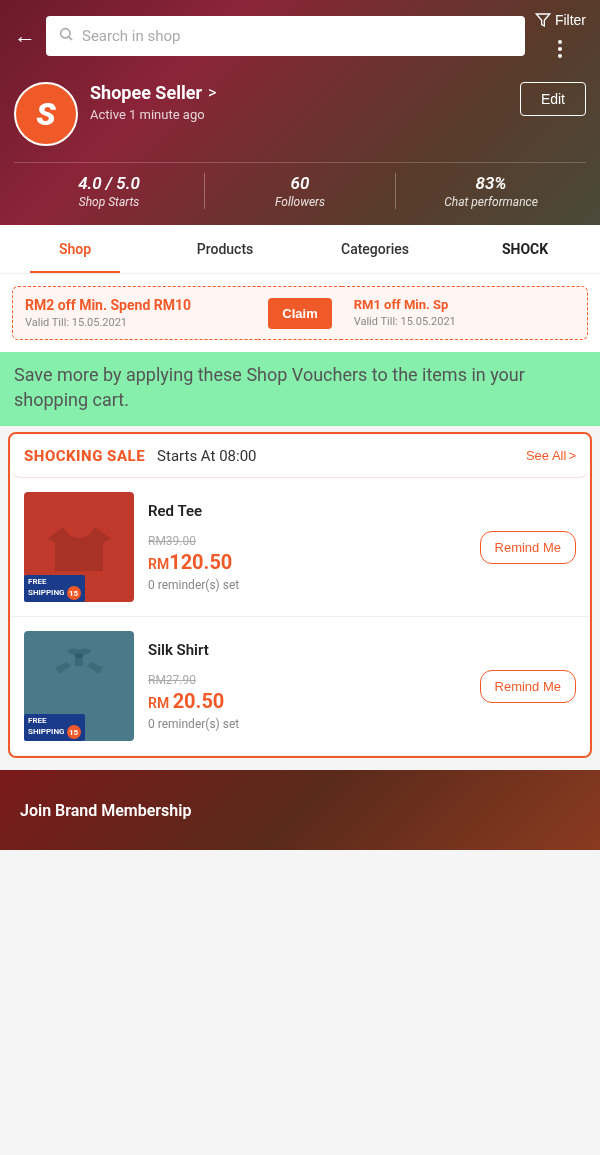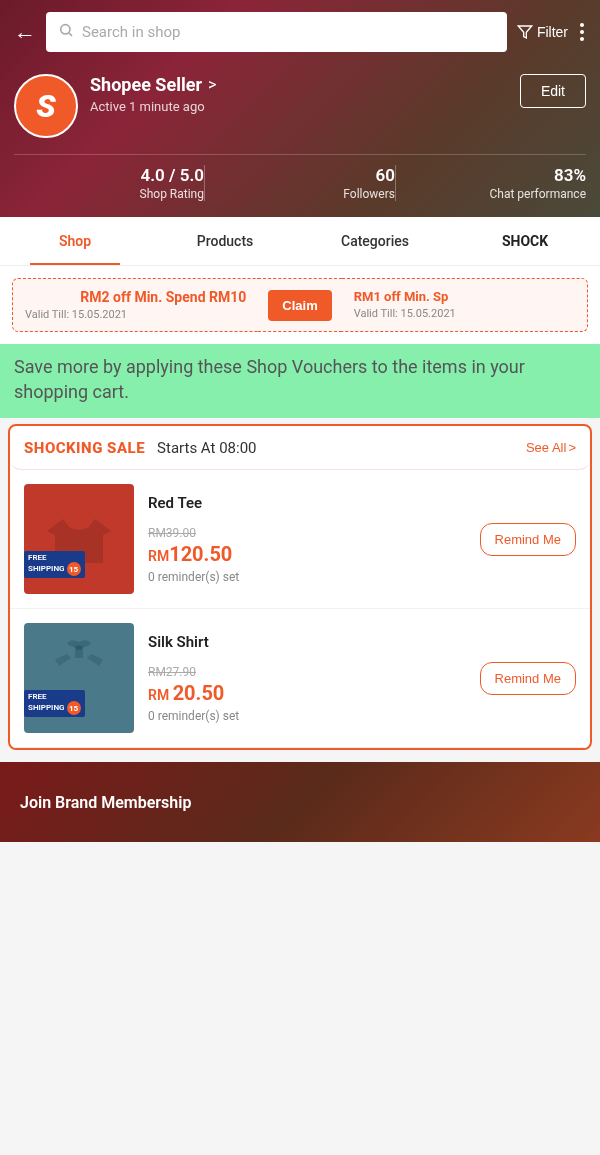--- a/index.html
+++ b/index.html
@@ -52,20 +52,21 @@
     .search-placeholder {
       color: #aaa;
       font-size: 15px;
     }
 
     .filter-row {
       display: flex;
       align-items: center;
       gap: 10px;
       flex-shrink: 0;
+      flex-direction: column;
     }
 
     .filter-btn {
       display: flex;
       align-items: center;
       gap: 4px;
       color: white;
       background: none;
       border: none;
       font-size: 14px;
@@ -159,22 +160,23 @@
     
     .shop-stats {
       display: flex;
       align-items: center;
       justify-content: space-around;
       padding: 10px 0 16px 0;
       border-top: 1px solid rgba(255,255,255,0.2);
     }
 
     .stat-item {
-      text-align: right;
+      text-align: center;
       flex: 1;
+      font-style: italic;
     }
 
     .stat-value {
       color: white;
       font-size: 17px;
       font-weight: 600;
     }
 
     .stat-label {
       color: rgba(255,255,255,0.85);
@@ -223,21 +225,20 @@
 
     .tab.bold {
       font-weight: 700;
       color: #222;
     }
 
     .voucher-title {
       color: #f05a28;
       font-size: 14px;
       font-weight: 700;
-      text-align: right;
     }
 
     .voucher-validity {
       color: #888;
       font-size: 11px;
       margin-top: 3px;
     }
 
     .claim-btn {
       background: #f05a28;
@@ -339,21 +340,21 @@
     .silk-shirt {
       background: #4a7a8a;
       display: flex;
       align-items: center;
       justify-content: center;
       border-radius: 4px;
     }
 
     .free-shipping-badge {
       position: absolute;
-      bottom: 16px;
+      bottom: 0;
       left: 0;
       background: #1a3a8a;
       color: white;
       font-size: 8px;
       padding: 2px 4px;
       border-radius: 2px;
       line-height: 1.2;
       font-weight: 600;
     }
 
@@ -522,21 +523,21 @@
         <span class="shop-arrow">&gt;</span>
       </div>
       <div class="shop-active">Active 1 minute ago</div>
     </div>
     <button class="edit-btn">Edit</button>
   </div>
 
   <div class="shop-stats">
     <div class="stat-item">
       <div class="stat-value">4.0 / 5.0</div>
-      <div class="stat-label">Shop Rating</div>
+      <div class="stat-label">Shop Starts</div>
     </div>
     <div class="stat-divider"></div>
     <div class="stat-item">
       <div class="stat-value">60</div>
       <div class="stat-label">Followers</div>
     </div>
     <div class="stat-divider"></div>
     <div class="stat-item">
       <div class="stat-value">83%</div>
       <div class="stat-label">Chat performance</div>

